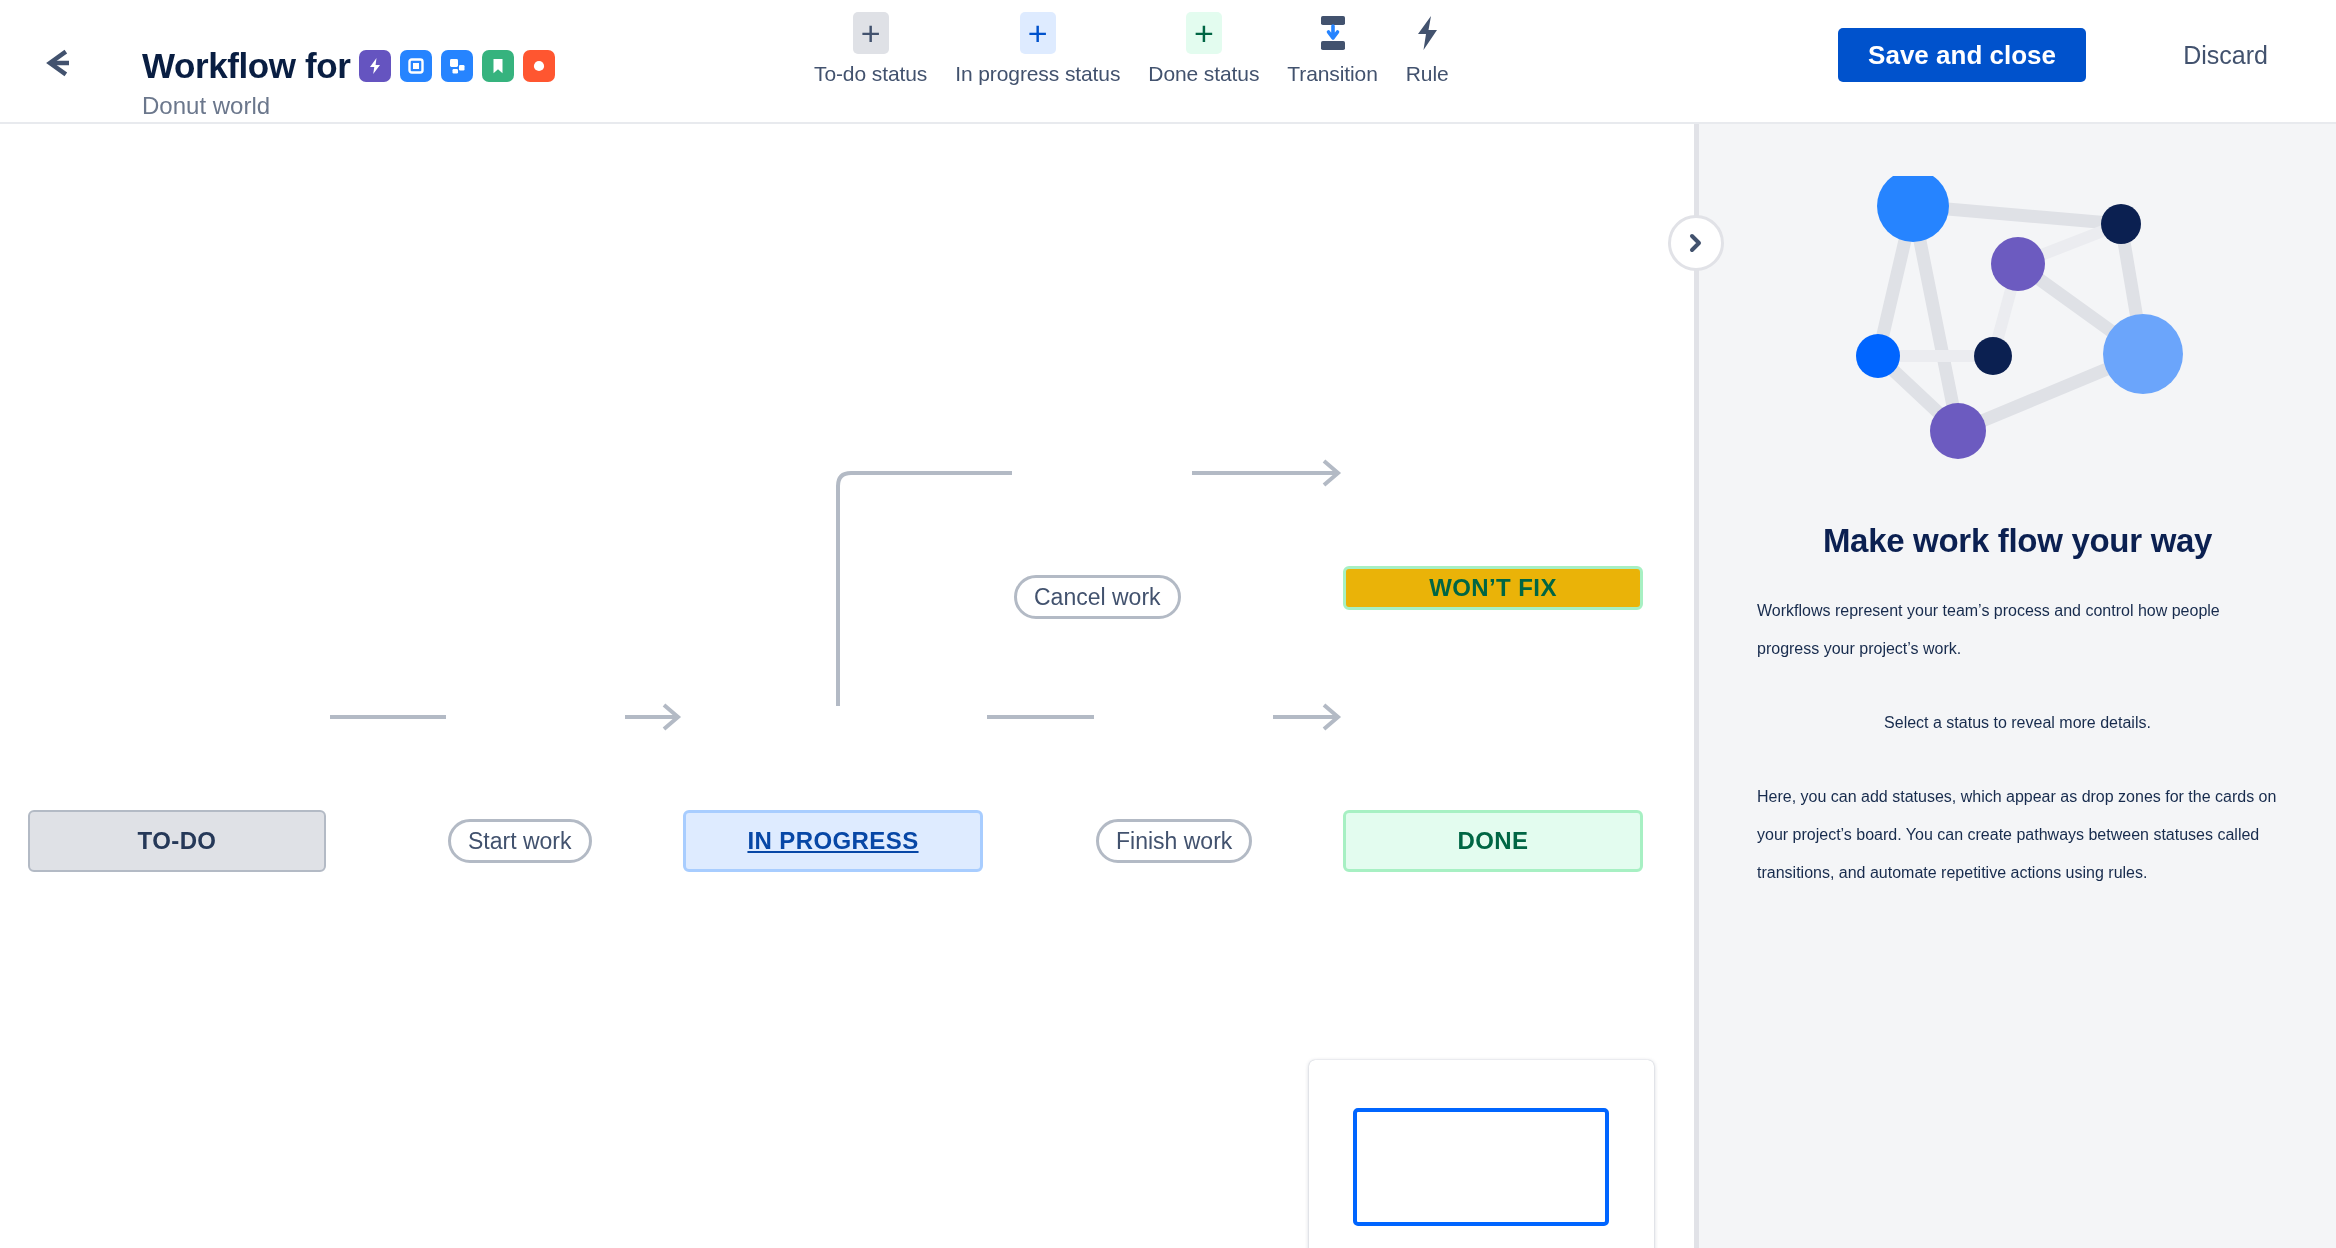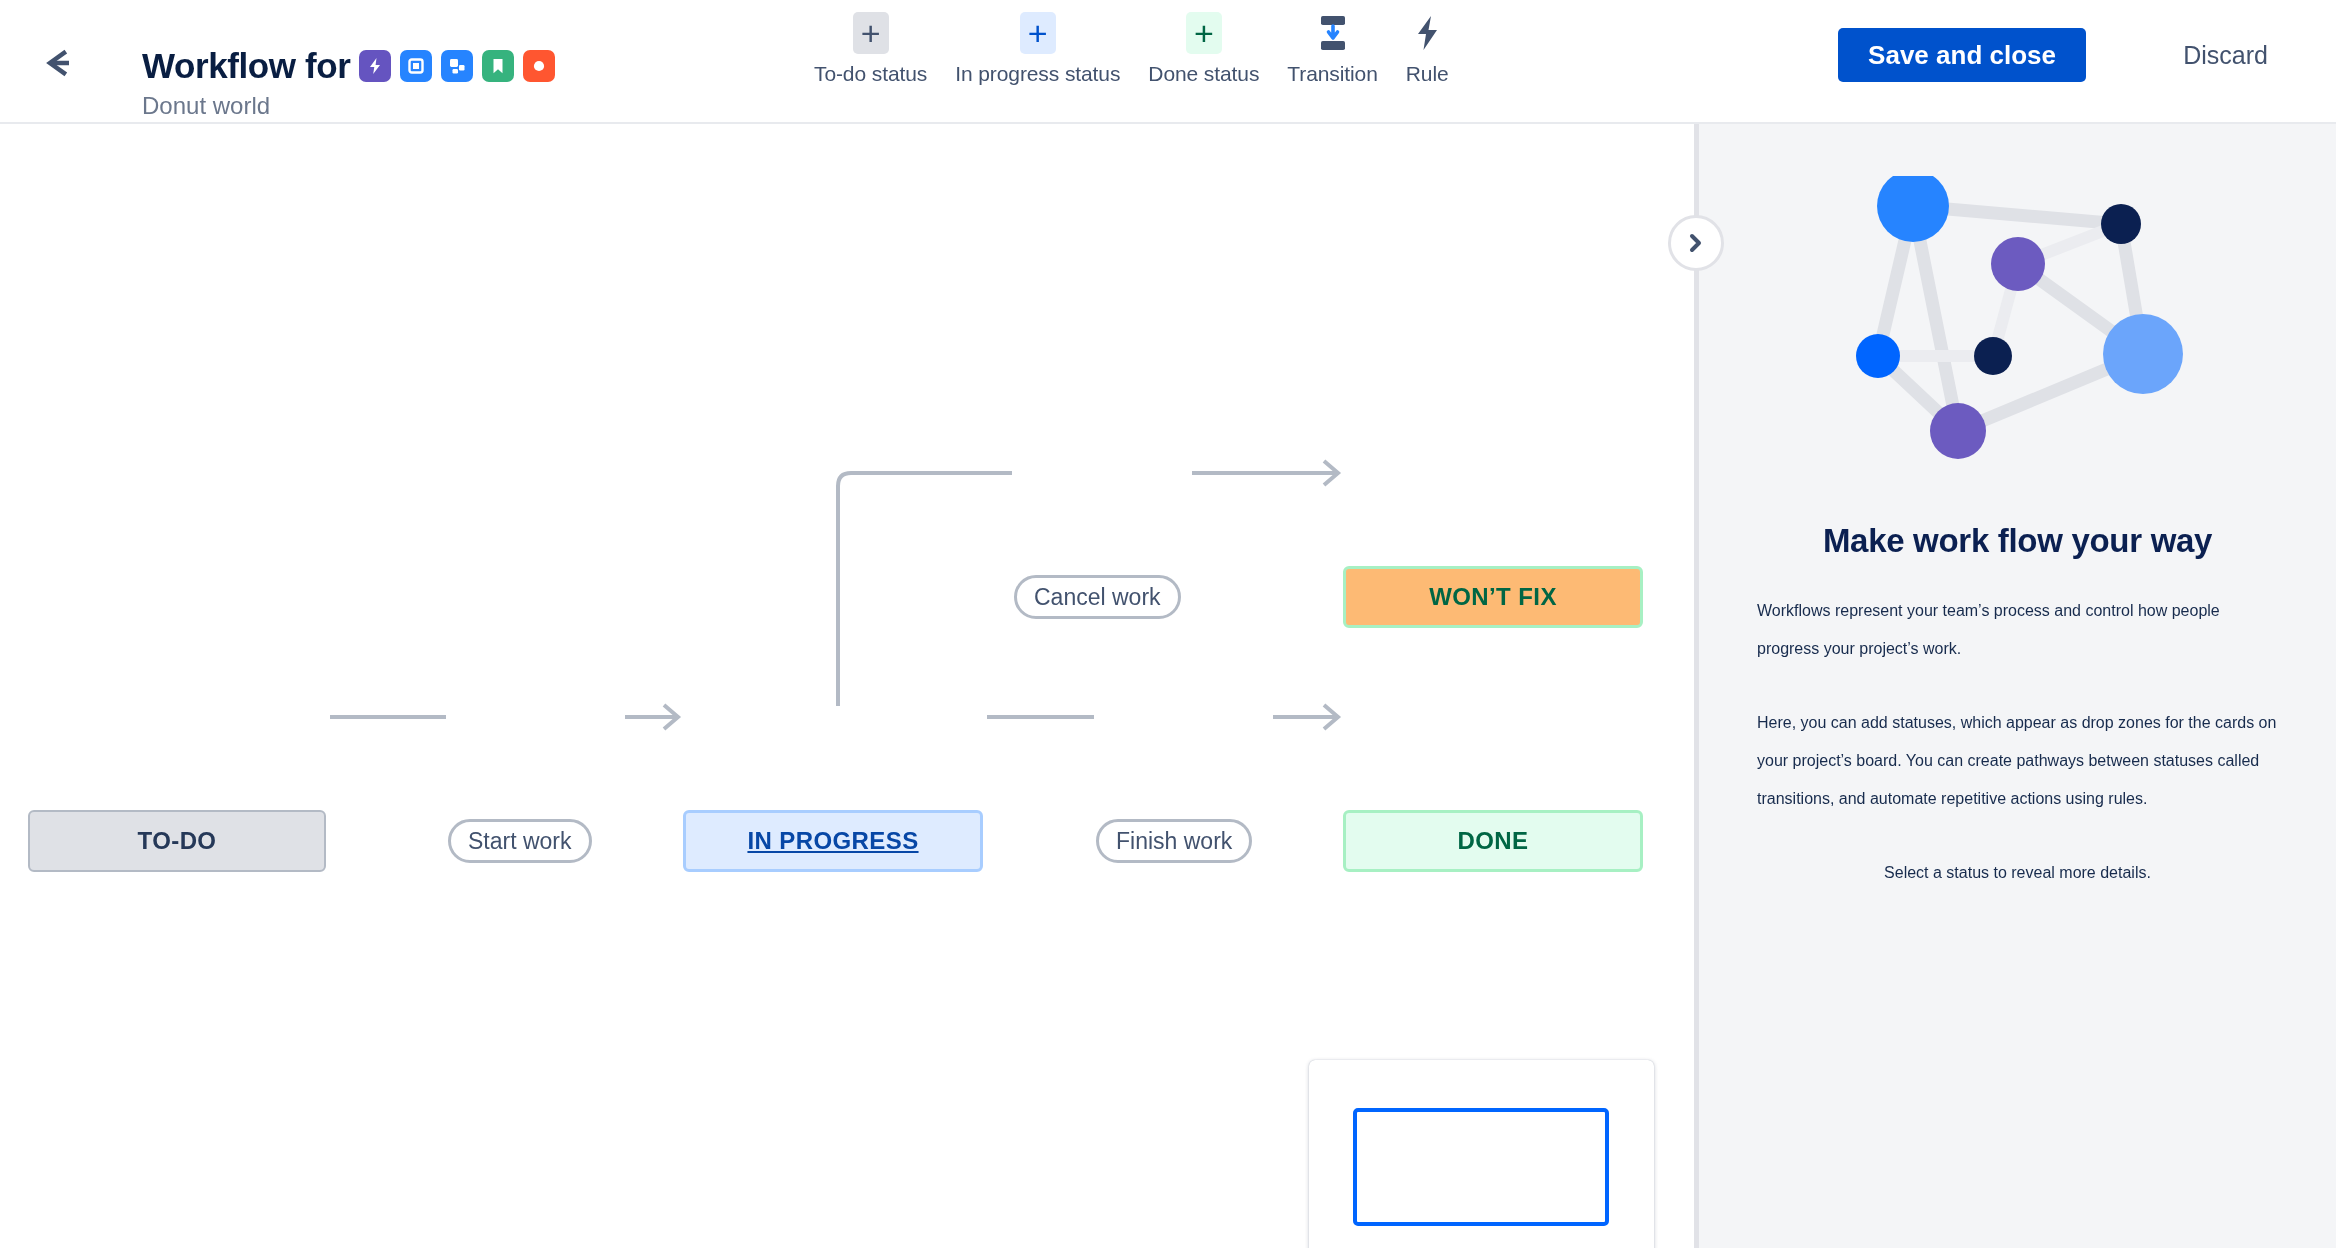--- a/index.html
+++ b/index.html
@@ -98,22 +98,22 @@
     display: flex; align-items: center; justify-content: center;
     border-radius: 6px; font-weight: bold; font-size: 24px;
     letter-spacing: 0.4px; cursor: pointer;
   }
   #node-todo   { left: 28px;   top: 686px; width: 298px; height: 62px;
                  background:#dfe1e6; border:2px solid #b3bac5; color:#253858; }
   #node-inprog { left: 683px;  top: 686px; width: 300px; height: 62px;
                  background:#deebff; border:3px solid #a8cdff; color:#0747a6;text-decoration:underline; }
   #node-done   { left: 1343px; top: 686px; width: 300px; height: 62px;
                  background:#e3fcef; border:3px solid #a7f0c3; color:#006644; }
-  #node-wontfix{ left: 1343px; top: 442px; width: 300px; height: 62px;
-                 background:#fdba74; border:3px solid #a7f0c3; color:#006644; }
+  #node-wontfix{ left: 1343px; top: 442px; width: 300px; height: 44px;
+                 background:#eab308; border:3px solid #a7f0c3; color:#006644; }
 
   .tlabel {
     position: absolute;
     background: #ffffff; border: 3px solid #b3bac5;
     border-radius: 30px; height: 44px; line-height: 38px;
     padding: 0 17px; font-size: 23px; color: #42526e;
     white-space: nowrap; cursor: pointer; z-index: 6;
   }
   #tl-start  { left: 448px;  top: 695px; }
   #tl-finish { left: 1096px; top: 695px; }
@@ -323,15 +323,15 @@
       <circle cx="165" cy="88" r="27" fill="#6c5bc0"></circle>
       <circle cx="25" cy="180" r="22" fill="#0065ff"></circle>
       <circle cx="140" cy="180" r="19" fill="#0b2051"></circle>
       <circle cx="290" cy="178" r="40" fill="#6ba5fb"></circle>
       <circle cx="105" cy="255" r="28" fill="#6c5bc0"></circle>
     </svg>
   </div>
 
   <div id="sb-title">Make work flow your way</div>
   <div class="sb-para p1">Workflows represent your team’s process and control how people progress your project’s work.</div>
+  <div class="sb-para p3">Select a status to reveal more details.</div>
   <div class="sb-para p2">Here, you can add statuses, which appear as drop zones for the cards on your project’s board. You can create pathways between statuses called transitions, and automate repetitive actions using rules.</div>
-  <div class="sb-para p3">Select a status to reveal more details.</div>
 </div>
 
 </body></html>

